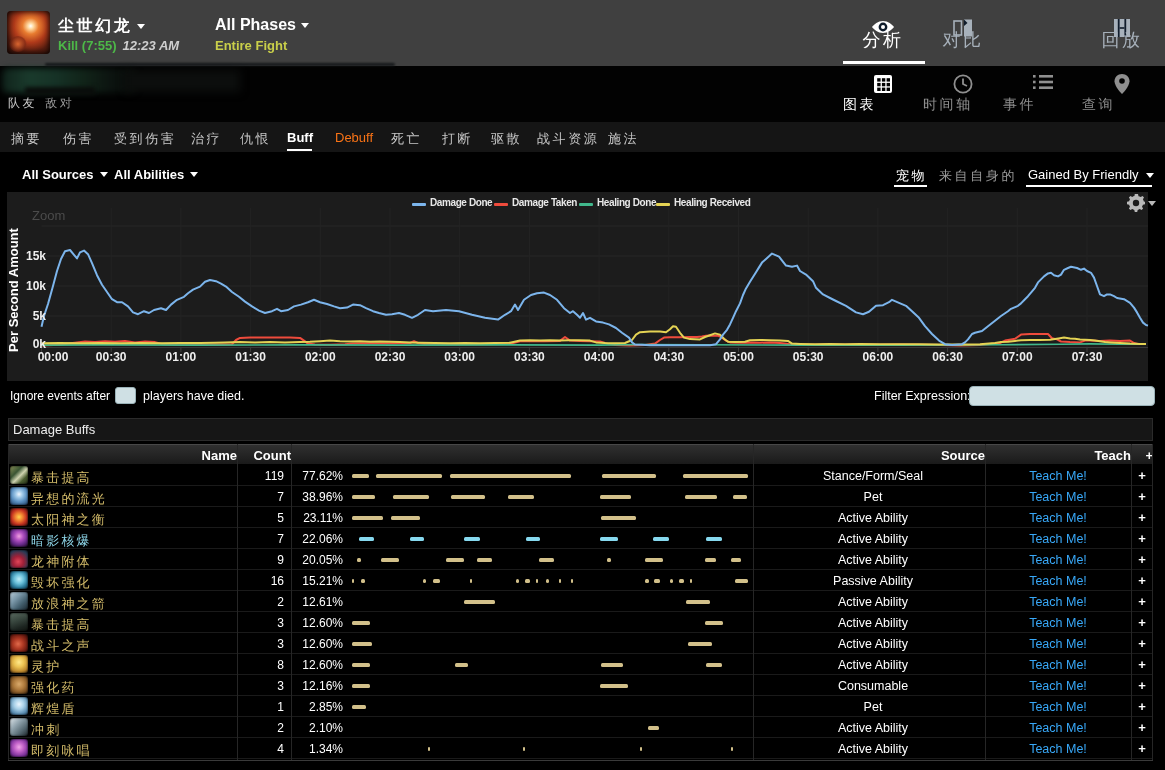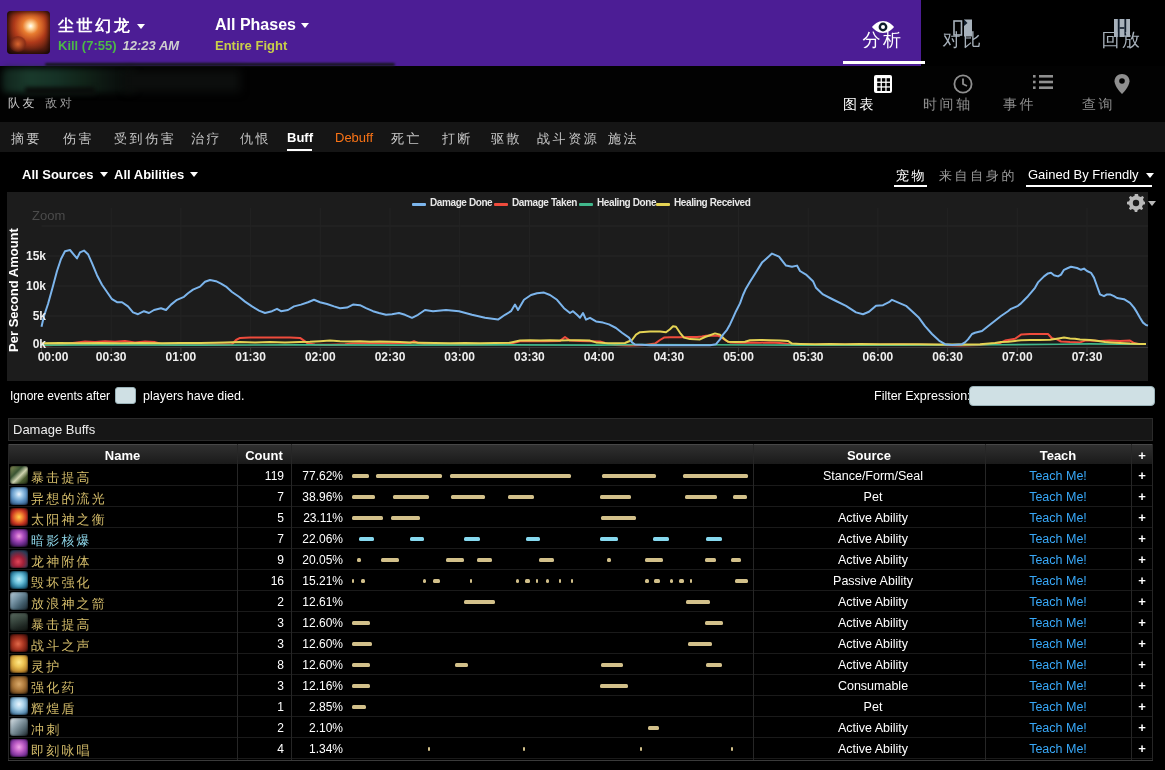--- a/index.html
+++ b/index.html
@@ -1,16 +1,16 @@
 <!DOCTYPE html>
 <html><head><meta charset="utf-8"><style>
 * {margin:0;padding:0;box-sizing:border-box}
 html,body {width:1165px;height:770px;background:#000;font-family:"Liberation Sans",sans-serif;position:relative;overflow:hidden}
 .cjk {letter-spacing:2.6px}
-#topbar {position:absolute;left:0;top:0;width:921px;height:66px;background:#4c1d95}
+#topbar {position:absolute;left:0;top:0;width:1165px;height:66px;background:#404040}
 #bossicon {position:absolute;left:7px;top:11px;width:43px;height:43px;border-radius:4px;
  background:radial-gradient(circle at 55% 35%, #fff 0%, #ffd9a0 8%, #e87c30 22%, #b03a1a 45%, #5a1e10 70%, #2a0f08 100%);
  box-shadow:inset 0 0 6px #000}
 #bossicon:after {content:"";position:absolute;left:2px;bottom:2px;width:18px;height:16px;border-radius:50%;
  background:radial-gradient(circle,#d8652f 0%,rgba(120,40,20,.6) 60%,transparent 75%)}
 .btitle {position:absolute;left:58px;top:16px;font-size:16px;font-weight:bold;color:#fff}
 .bsub {position:absolute;left:58px;top:38px;font-size:13px}
 .kill {color:#4db848;font-weight:bold}
 .btime {color:#cfcfcf;font-style:italic;font-weight:bold;margin-left:6px}
 .phase {position:absolute;left:215px;top:16px;font-size:16px;font-weight:bold;color:#fff}
@@ -50,21 +50,21 @@
 .legdash {position:absolute;top:203px;width:14px;height:2.5px;border-radius:1px}
 #gear {position:absolute;left:1127px;top:194px}
 #gearcaret {position:absolute;left:1148px;top:201px;width:0;height:0;border-left:4px solid transparent;border-right:4px solid transparent;border-top:5px solid #b9b9b9}
 #ignorerow {position:absolute;left:0;top:381px;width:1165px;height:30px}
 .itext {position:absolute;top:8px;font-size:13px;color:#fff}
 #iinput {position:absolute;left:115px;top:6px;width:21px;height:17px;background:#cfe0e4;border-radius:3px;border:1px solid #9ab2b8}
 #finput {position:absolute;left:969px;top:5px;width:186px;height:20px;background:#cfe0e4;border-radius:4px;border:1px solid #9ab2b8}
 #dbbar {position:absolute;left:8px;top:418px;width:1145px;height:23px;background:#161616;border:1px solid #2b2b2b}
 #dbbar span {position:absolute;left:4px;top:3px;font-size:13px;color:#ededed}
 #thead {position:absolute;left:8px;top:444px;width:1145px;height:21px;background:linear-gradient(#303030,#1a1a1a);border-top:1px solid #484848;border-bottom:1px solid #000}
-.th {position:absolute;top:3px;font-size:13px;font-weight:bold;color:#fff;text-align:center}
+.th {position:absolute;top:3px;font-size:13px;font-weight:bold;color:#fff;text-align:right}
 #tbody {position:absolute;left:8px;top:465px;width:1145px;height:294px;background:#000}
 .trow {position:absolute;left:8px;width:1145px;height:21px;border-bottom:1px solid #1a1a1a}
 .ric {position:absolute;left:2px;top:1px;width:18px;height:18px;border-radius:3px;box-shadow:inset 0 0 2px #000}
 .rname {position:absolute;left:23px;top:3.5px;font-size:13px;letter-spacing:2.2px}
 .gold {color:#d4bc6a}
 .cyan {color:#8ed7ea}
 .rcount {position:absolute;left:180px;width:96px;top:4px;font-size:12px;color:#fff;text-align:right}
 .rpct {position:absolute;left:240px;width:95px;top:4px;font-size:12px;color:#fff;text-align:right}
 .rsrc {position:absolute;left:745px;width:240px;top:4px;font-size:12.5px;color:#fff;text-align:center}
 .rteach {position:absolute;left:977px;width:146px;top:4px;font-size:12.5px;color:#38a8f8;text-align:center}

